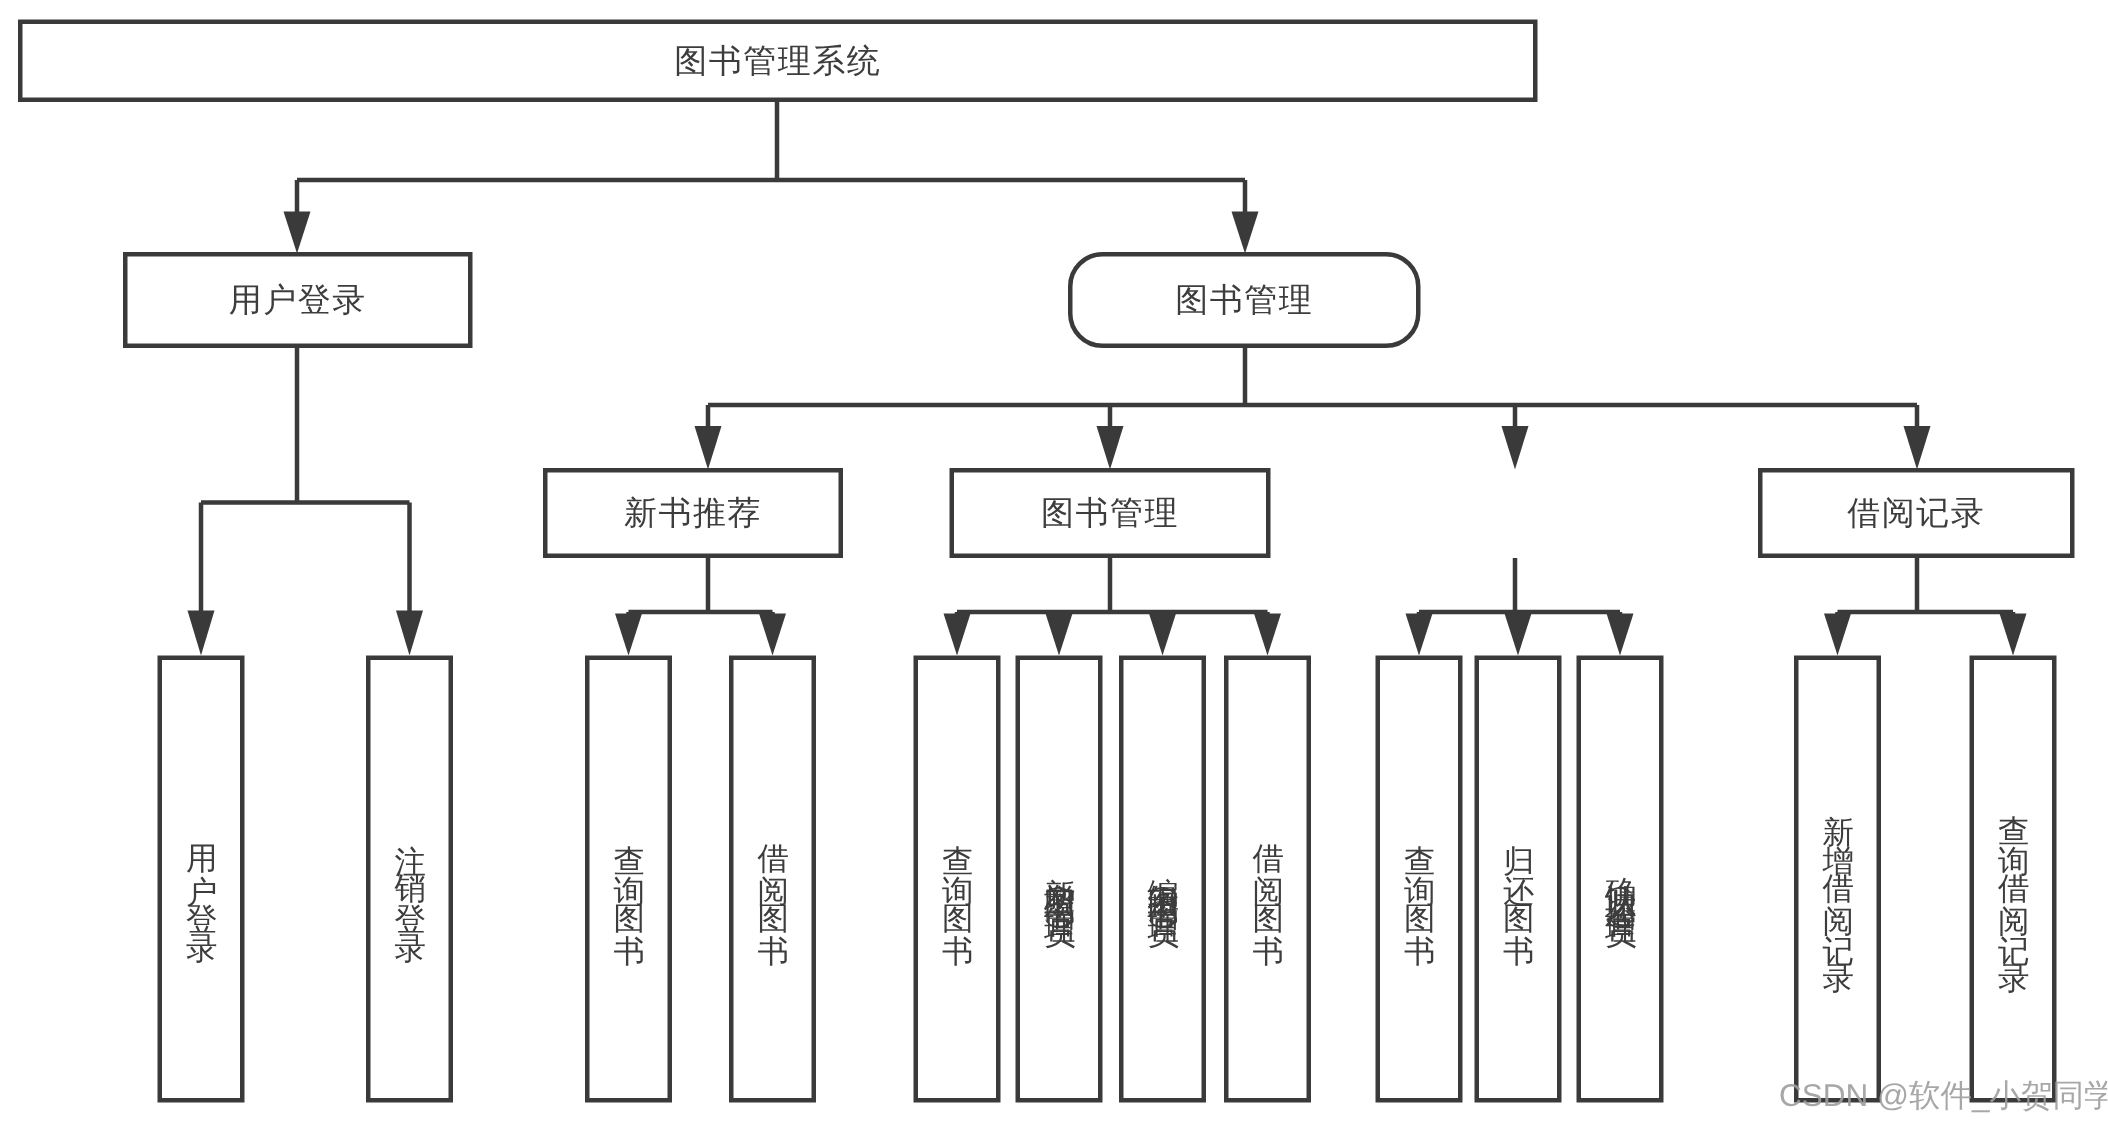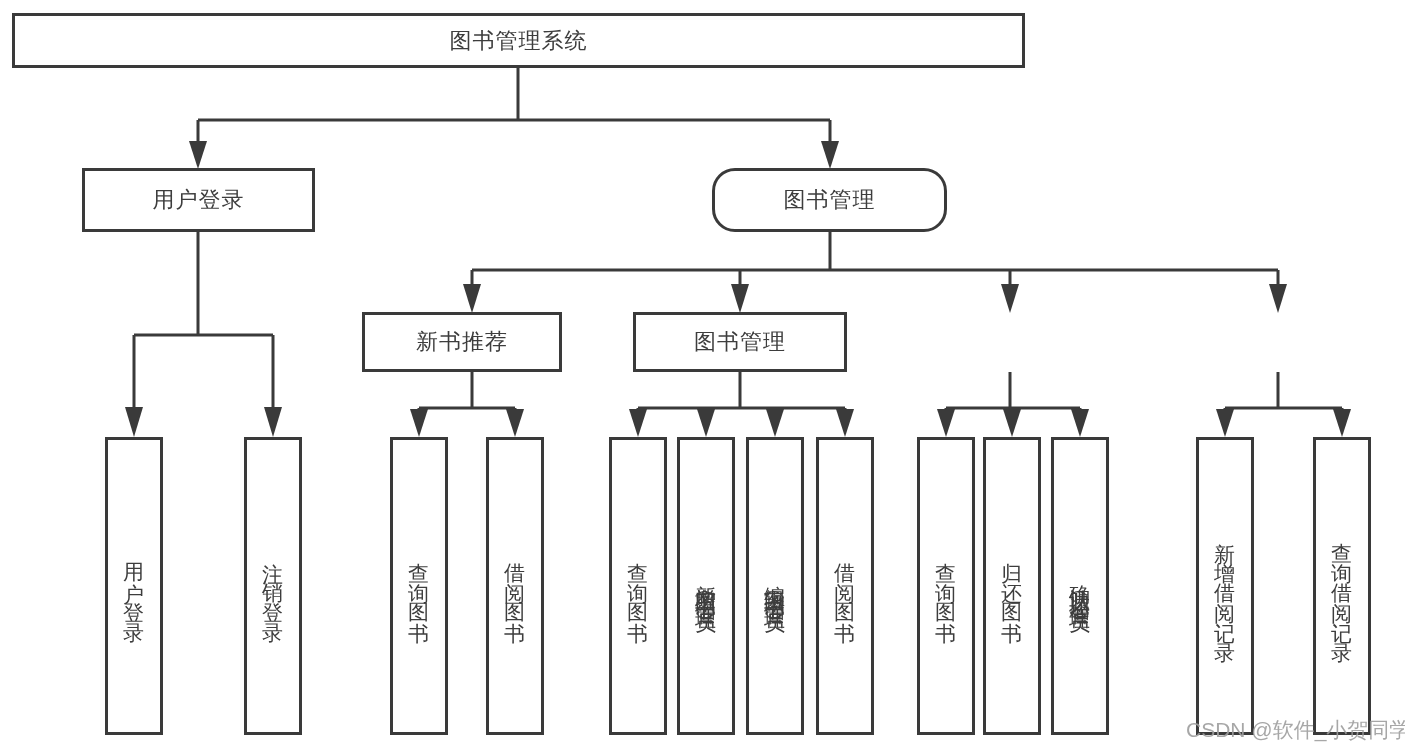--- a/index.html
+++ b/index.html
@@ -120,20 +120,23 @@
   <div class="box hbox" style="left:712px; top:168px; width:235px; height:64px;border-radius:23px;">
     <span>图书管理</span>
   </div>
 
   <div class="box hbox" style="left:362px; top:312px; width:200px; height:60px;">
     <span>新书推荐</span>
   </div>
   <div class="box hbox" style="left:633px; top:312px; width:214px; height:60px;">
     <span>图书管理</span>
   </div>
+  <div class="box hbox" style="left:1172px; top:312px; width:211px; height:60px;">
+    <span>借阅记录</span>
+  </div>
 
   <div class="box vbox" style="left:105px;">
     <span>用户登录</span>
   </div>
   <div class="box vbox" style="left:244px;">
     <span>注销登录</span>
   </div>
 
   <div class="box vbox" style="left:390px;">
     <span>查询图书</span>

